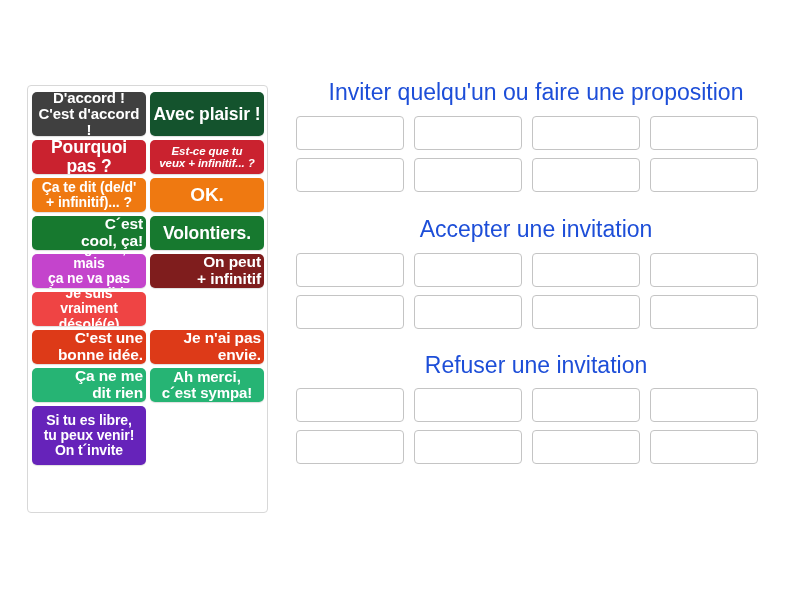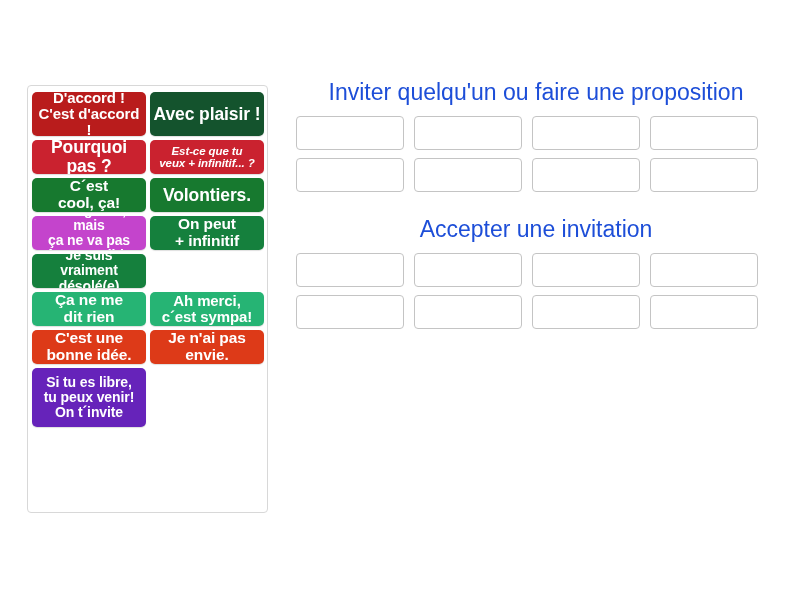--- a/index.html
+++ b/index.html
@@ -52,21 +52,21 @@
     box-shadow: 0 1px 1px rgba(0,0,0,0.13);
   }
   .tile .tile-text { display: block; width: 100%; }
 
   
   .h44 { height: 44px; }
   .h45 { height: 34px; }
   .h47 { height: 59px; }
 
   
-  .fs16 { font-size: 15.5px; }
+  .fs16 { font-size: 15.5px; text-align: right; }
   .fs15 { font-size: 15px; }
   .fs14 { font-size: 14px; }
   .fs12 { font-size: 11.5px; font-style: italic; }
   .fs11 { font-size: 14px; }
   .fs20 { font-size: 19px; }
   .fs18 { font-size: 17.5px; }
 
   .tile-empty {
     width: 114px;
     background: transparent;
@@ -110,21 +110,21 @@
   .group-1 .group-title { font-size: 23px; }
   .spacer-1 { height: 23px; }
   .spacer-2 { height: 22px; }
 </style>
 </head>
 <body>
 
 <div id="tile-bank">
 
   <div class="tile-row">
-    <div class="tile h44" style="background:#b91c1c">
+    <div class="tile h44" style="background:#404040">
       <span class="tile-text fs15">
         <span>D'accord !</span><br>
         <span>C'est d'accord !</span>
       </span>
     </div>
     <div class="tile h44" style="background:#14532d">
       <span class="tile-text fs18">Avec plaisir !</span>
     </div>
   </div>
 
@@ -136,20 +136,31 @@
       </span>
     </div>
     <div class="tile h45" style="background:#ca222f">
       <span class="tile-text fs12">
         <span>Est-ce que tu</span><br>
         <span>veux + infinitif... ?</span>
       </span>
     </div>
   </div>
 
+  <div class="tile-row">
+    <div class="tile h45" style="background:#ef7911">
+      <span class="tile-text fs14">
+        <span>Ça te dit (de/d'</span><br>
+        <span>+ infinitif)... ?</span>
+      </span>
+    </div>
+    <div class="tile h45" style="background:#ef7911">
+      <span class="tile-text fs20">OK.</span>
+    </div>
+  </div>
 
   <div class="tile-row">
     <div class="tile h45" style="background:#17792f">
       <span class="tile-text fs16">
         <span>C´est</span><br>
         <span>cool, ça!</span>
       </span>
     </div>
     <div class="tile h45" style="background:#17792f">
       <span class="tile-text fs18">Volontiers.</span>
@@ -157,63 +168,63 @@
   </div>
 
   <div class="tile-row">
     <div class="tile h45" style="background:#c444cc">
       <span class="tile-text fs11">
         <span>Je regrette, mais</span><br>
         <span>ça ne va pas</span><br>
         <span>être possible</span>
       </span>
     </div>
-    <div class="tile h45" style="background:#15803d">
+    <div class="tile h45" style="background:#7f1d1d">
       <span class="tile-text fs16">
         <span>On peut</span><br>
         <span>+ infinitif</span>
       </span>
     </div>
   </div>
 
   <div class="tile-row">
-    <div class="tile h45" style="background:#15803d">
+    <div class="tile h45" style="background:#ef4444">
       <span class="tile-text fs14">
         <span>Je suis vraiment</span><br>
         <span>désolé(e)</span>
+      </span>
+    </div>
+  </div>
+
+  <div class="tile-row">
+    <div class="tile h45" style="background:#dd3a18">
+      <span class="tile-text fs16">
+        <span>C'est une</span><br>
+        <span>bonne idée.</span>
+      </span>
+    </div>
+    <div class="tile h45" style="background:#dd3a18">
+      <span class="tile-text fs16">
+        <span>Je n'ai pas</span><br>
+        <span>envie.</span>
       </span>
     </div>
   </div>
 
   <div class="tile-row">
     <div class="tile h45" style="background:#26b474">
       <span class="tile-text fs16">
         <span>Ça ne me</span><br>
         <span>dit rien</span>
       </span>
     </div>
     <div class="tile h45" style="background:#26b474">
       <span class="tile-text fs15">
         <span>Ah merci,</span><br>
         <span>c´est sympa!</span>
-      </span>
-    </div>
-  </div>
-
-  <div class="tile-row">
-    <div class="tile h45" style="background:#dd3a18">
-      <span class="tile-text fs16">
-        <span>C'est une</span><br>
-        <span>bonne idée.</span>
-      </span>
-    </div>
-    <div class="tile h45" style="background:#dd3a18">
-      <span class="tile-text fs16">
-        <span>Je n'ai pas</span><br>
-        <span>envie.</span>
       </span>
     </div>
   </div>
 
   <div class="tile-row">
     <div class="tile h47" style="background:#6623ba">
       <span class="tile-text fs11">
         <span>Si tu es libre,</span><br>
         <span>tu peux venir!</span><br>
         <span>On t´invite</span>
@@ -251,14 +262,27 @@
       <div class="slot"></div>
       <div class="slot"></div>
       <div class="slot"></div>
       <div class="slot"></div>
       <div class="slot"></div>
     </div>
   </div>
 
   <div class="spacer-2"></div>
 
+  <div class="group group-3">
+    <div class="group-title">Refuser une invitation</div>
+    <div class="slot-grid">
+      <div class="slot"></div>
+      <div class="slot"></div>
+      <div class="slot"></div>
+      <div class="slot"></div>
+      <div class="slot"></div>
+      <div class="slot"></div>
+      <div class="slot"></div>
+      <div class="slot"></div>
+    </div>
+  </div>
 
 </div>
 
 </body></html>

